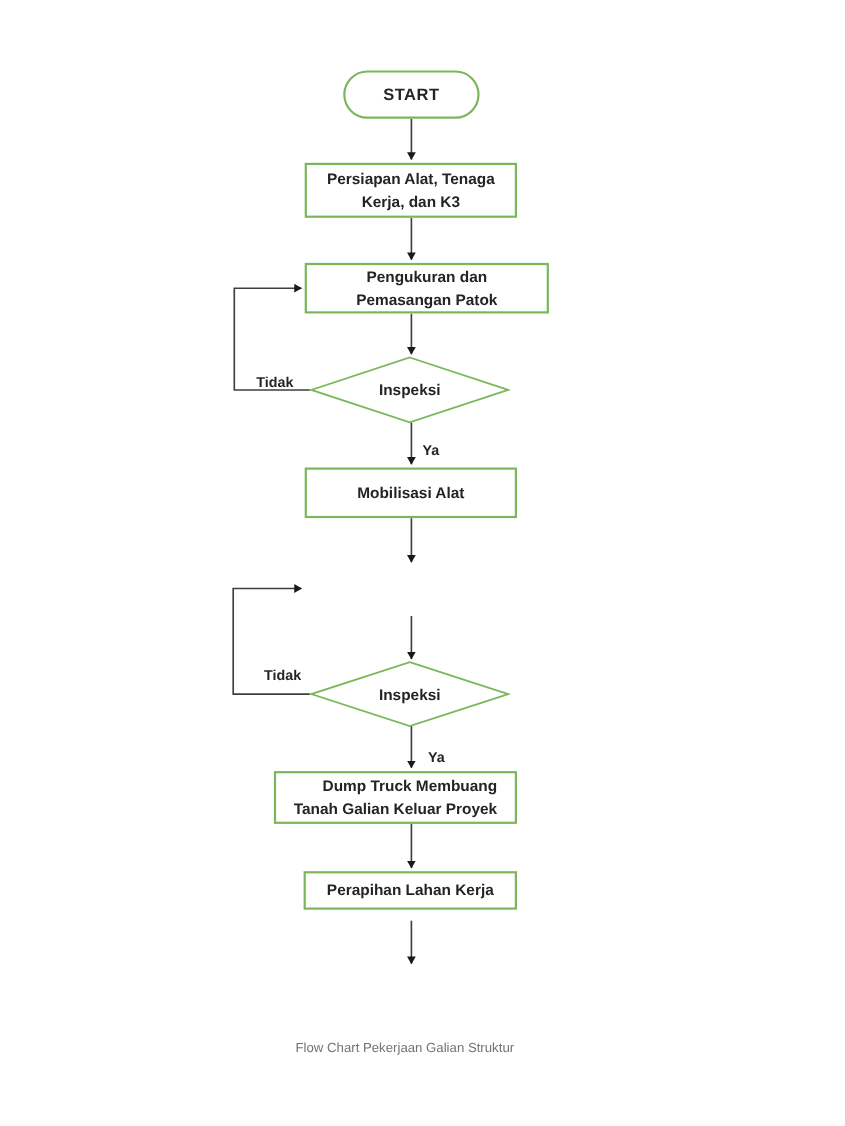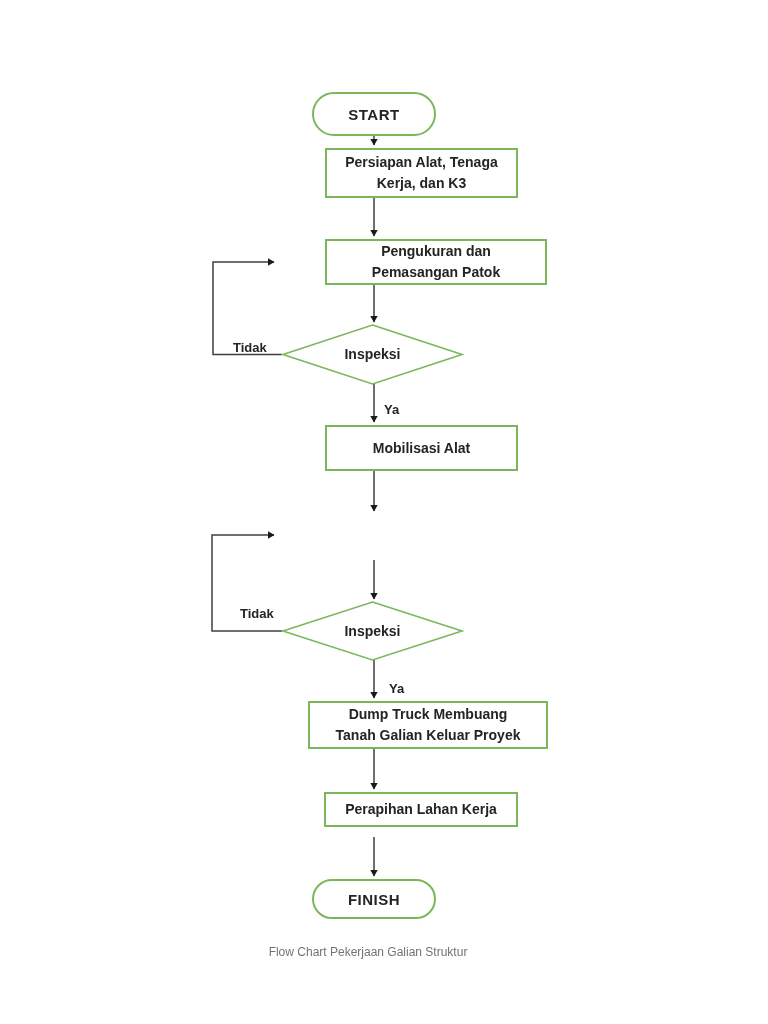--- a/index.html
+++ b/index.html
@@ -42,21 +42,20 @@
     justify-content:center;
     text-align:center;
     color:var(--text);
     font-weight:bold;
     font-size:14px;
     line-height:21px;
     background:#ffffff;
   }
   .process{
     border:2px solid var(--green);
-    margin-left:48px;
   }
   .terminator{
     border:2px solid var(--green);
     border-radius:22px;
     font-size:15px;
     letter-spacing:0.5px;
   }
   .node-label{white-space:pre-line;}
   .diamond-label{
     position:absolute;
@@ -104,21 +103,21 @@
     <line class="connector" x1="374" y1="749" x2="374" y2="789" marker-end="url(#ah)"></line>
     <line class="connector" x1="374" y1="837" x2="374" y2="876" marker-end="url(#ah)"></line>
 
     <polyline class="connector" points="282,354.5 213,354.5 213,262 274,262" marker-end="url(#ah)"></polyline>
     <polyline class="connector" points="282,631 212,631 212,535 274,535" marker-end="url(#ah)"></polyline>
 
     <polygon class="diamond" points="372.5,325 462,354.5 372.5,384 283,354.5"></polygon>
     <polygon class="diamond" points="372.5,602 462,631 372.5,660 283,631"></polygon>
   </svg>
 
-  <div class="node terminator" style="left:312px;top:64px;width:124px;height:44px;margin-top:28px;">
+  <div class="node terminator" style="left:312px;top:64px;width:124px;height:44px;">
     <span class="node-label">START</span>
   </div>
 
   <div class="node process" style="left:277px;top:148px;width:193px;height:50px;">
     <span class="node-label">Persiapan Alat, Tenaga
 Kerja, dan K3</span>
   </div>
 
   <div class="node process" style="left:277px;top:239px;width:222px;height:46px;">
     <span class="node-label">Pengukuran dan
@@ -127,32 +126,29 @@
 
   <div class="diamond-label" style="left:283px;top:344px;width:179px;">Inspeksi</div>
 
   <div class="node process" style="left:277px;top:425px;width:193px;height:46px;">
     <span class="node-label">Mobilisasi Alat</span>
   </div>
 
 
   <div class="diamond-label" style="left:283px;top:621px;width:179px;">Inspeksi</div>
 
-  <div class="node process" style="left:260px;top:701px;width:240px;height:48px;">
+  <div class="node process" style="left:249px;top:701px;width:221px;height:48px;text-align:right;">
     <span class="node-label">Dump Truck Membuang
 Tanah Galian Keluar Proyek</span>
   </div>
 
   <div class="node process" style="left:276px;top:792px;width:194px;height:35px;">
     <span class="node-label">Perapihan Lahan Kerja</span>
   </div>
 
-  <div class="node terminator" style="left:312px;top:879px;width:124px;height:40px;">
-    <span class="node-label">FINISH</span>
-  </div>
 
   <div class="edge-label" style="left:233px;top:340px;">Tidak</div>
   <div class="edge-label" style="left:384px;top:402px;">Ya</div>
   <div class="edge-label" style="left:240px;top:606px;">Tidak</div>
   <div class="edge-label" style="left:389px;top:681px;">Ya</div>
 
   <div class="caption" style="left:368px;top:945px;">Flow Chart Pekerjaan Galian Struktur</div>
 
 </div>
 

